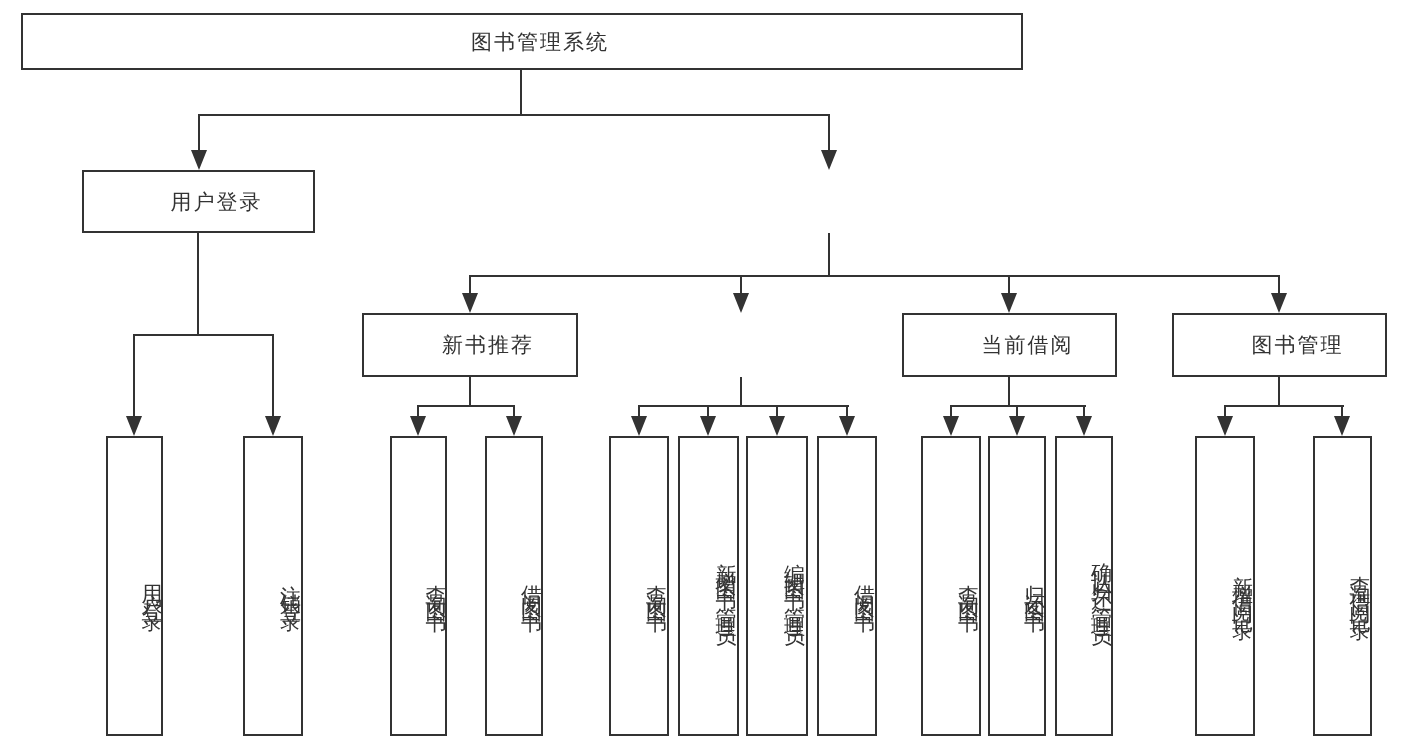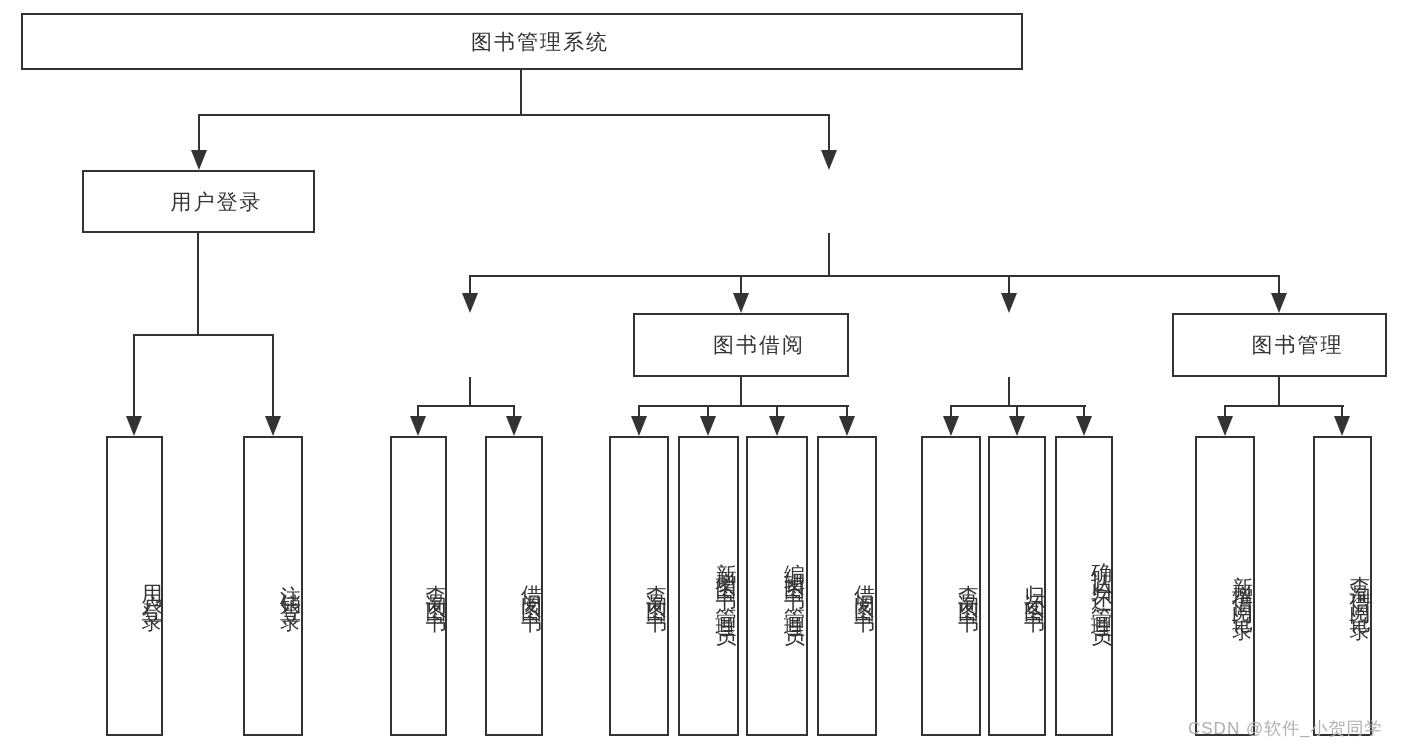--- a/index.html
+++ b/index.html
@@ -22,22 +22,25 @@
 <div class="canvas">
 
   <div class="box hbox" style="left:21px;top:13px;width:1002px;height:57px;">
     <span>图书管理系统</span>
   </div>
 
   <div class="box hbox" style="left:82px;top:170px;width:233px;height:63px;">
     <span>用户登录</span>
   </div>
 
-  <div class="box hbox" style="left:633px;top:313px;width:216px;height:64px;">
-    <span>图书借阅</span>
+  <div class="box hbox" style="left:362px;top:313px;width:216px;height:64px;">
+    <span>新书推荐</span>
+  </div>
+  <div class="box hbox" style="left:902px;top:313px;width:215px;height:64px;">
+    <span>当前借阅</span>
   </div>
   <div class="box hbox" style="left:1172px;top:313px;width:215px;height:64px;">
     <span>图书管理</span>
   </div>
 
   <div class="box vbox" style="left:106px;top:436px;width:57px;height:300px;">
     <span>用户登录</span>
   </div>
   <div class="box vbox" style="left:243px;top:436px;width:60px;height:300px;">
     <span>注销登录</span>
@@ -128,15 +131,14 @@
   <div class="arrow" style="left:631px;top:416px;"></div>
   <div class="arrow" style="left:700px;top:416px;"></div>
   <div class="arrow" style="left:769px;top:416px;"></div>
   <div class="arrow" style="left:839px;top:416px;"></div>
   <div class="arrow" style="left:943px;top:416px;"></div>
   <div class="arrow" style="left:1009px;top:416px;"></div>
   <div class="arrow" style="left:1076px;top:416px;"></div>
   <div class="arrow" style="left:1217px;top:416px;"></div>
   <div class="arrow" style="left:1334px;top:416px;"></div>
 
-  <div class="watermark">CSDN @软件_小贺同学</div>
 
 </div>
 
 </body></html>

